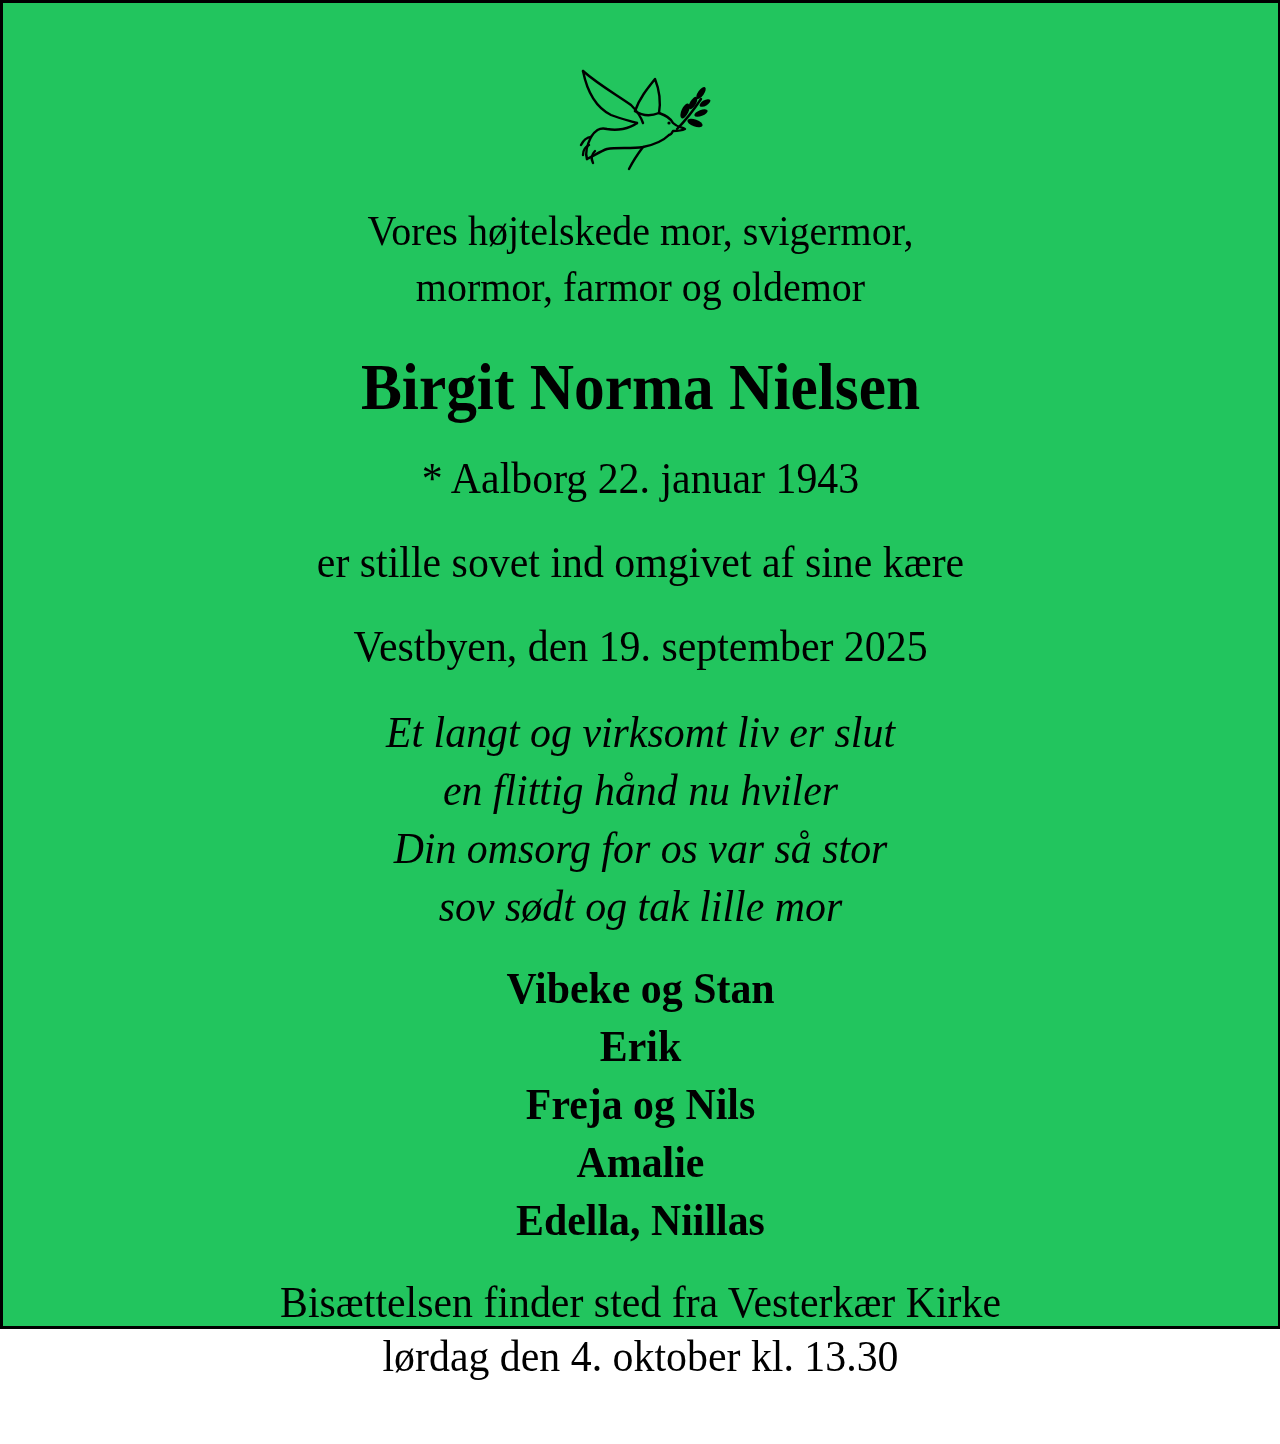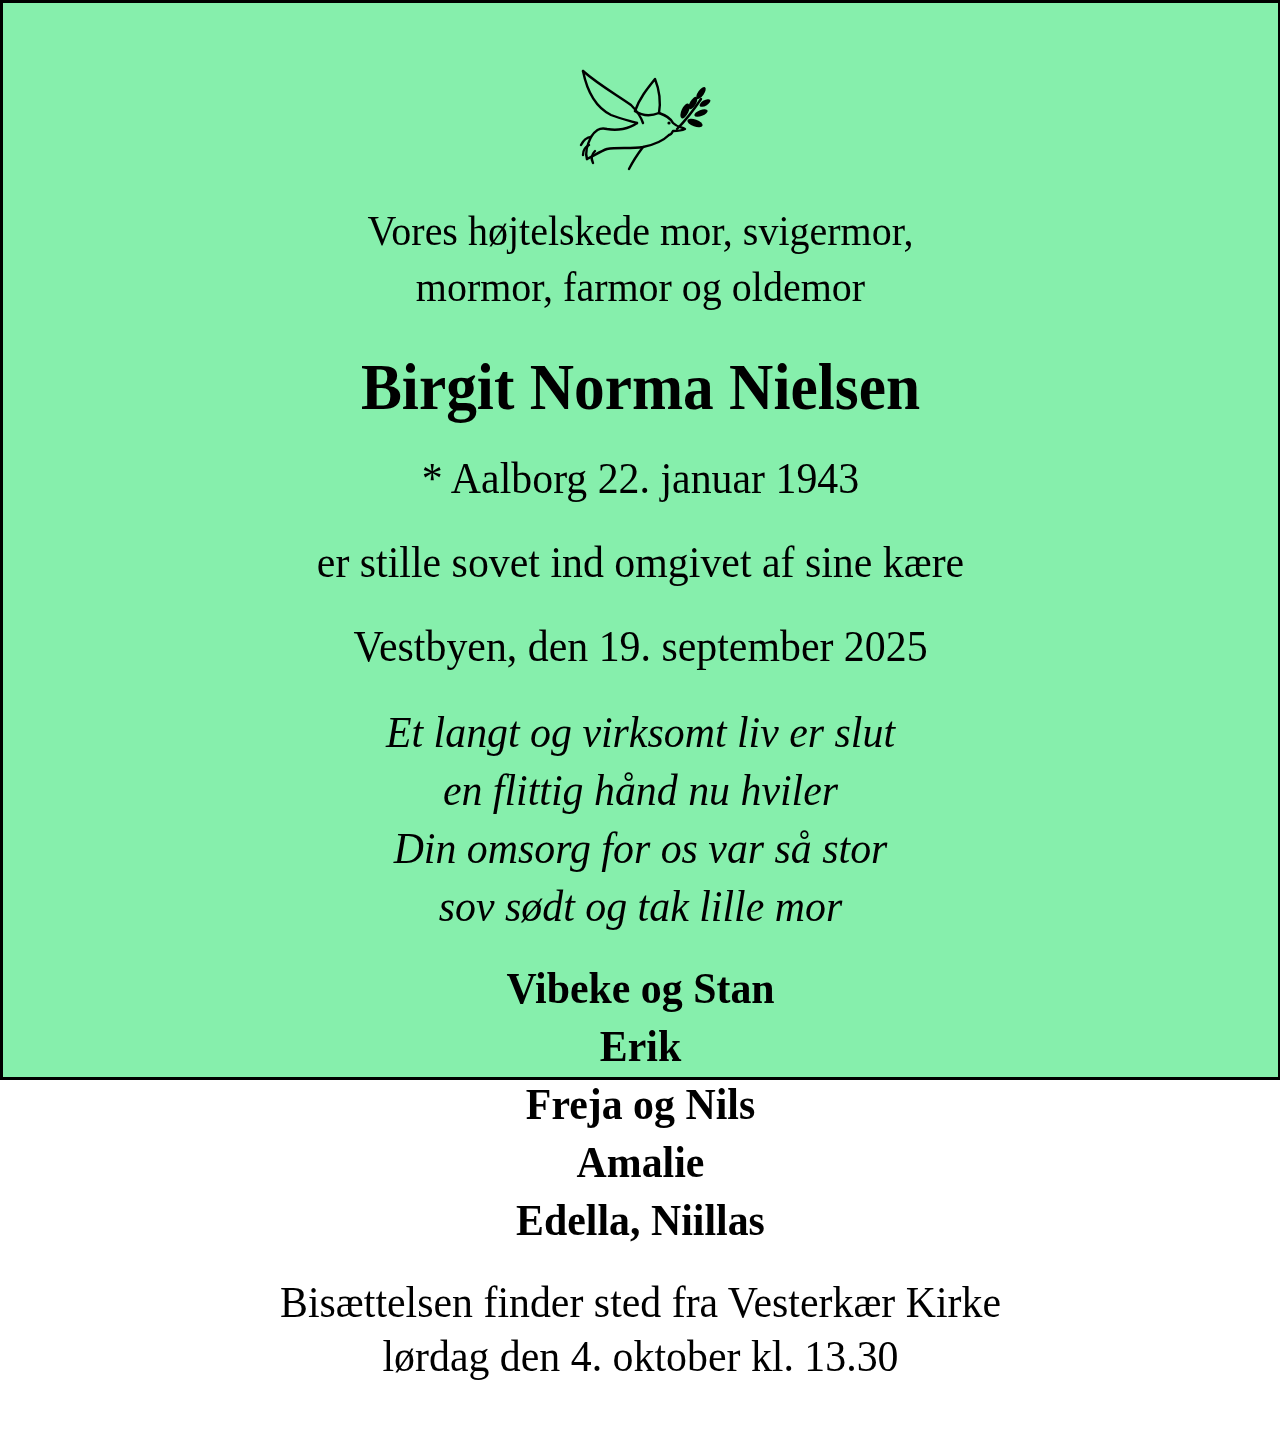--- a/index.html
+++ b/index.html
@@ -9,26 +9,26 @@
     }
     body {
       width: 1280px;
       height: 1444px;
       overflow: hidden;
     }
     .notice {
       position: relative;
       box-sizing: border-box;
       width: 1280px;
-      height: 1080px;
+      height: 1329px;
       border-top: 3px solid #000;
       border-left: 3px solid #000;
       border-right: 2px solid #000;
       border-bottom: 3px solid #000;
-      background: #86efac;
+      background: #22c55e;
       font-family: "Liberation Serif", "DejaVu Serif", serif;
       color: #000;
       text-align: center;
     }
     .dove {
       position: absolute;
       left: 574px;
       top: 62px;
       width: 134px;
       height: 106px;

